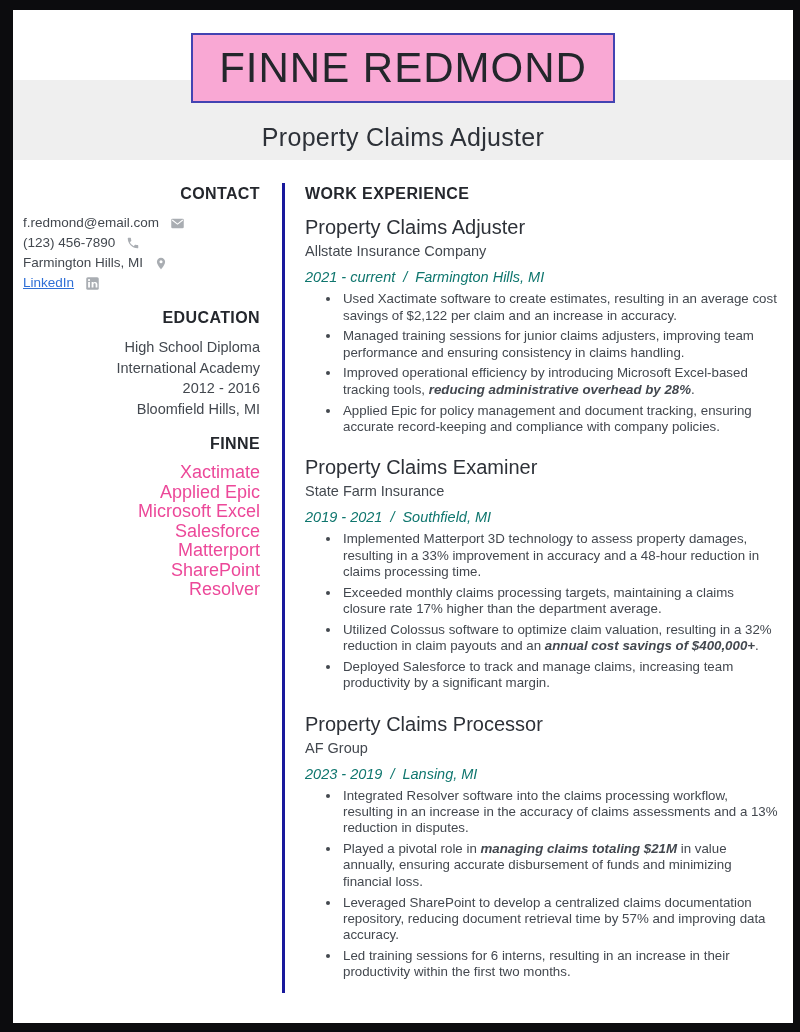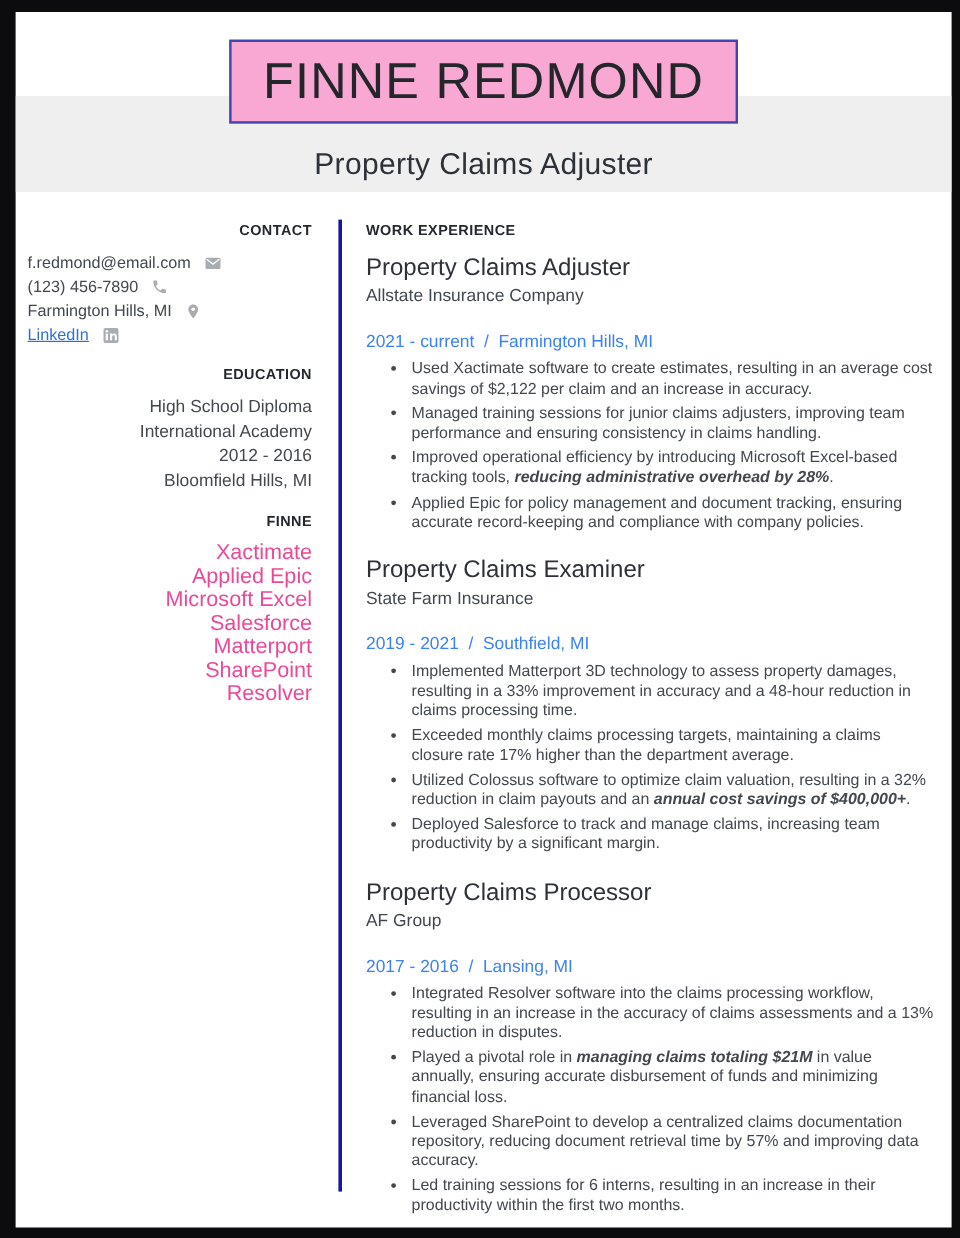--- a/index.html
+++ b/index.html
@@ -45,41 +45,41 @@
     text-align: right;
   }
   .vdivider {
     width: 3px; flex-shrink: 0;
     background: #18189c;
     margin-top: 23px; height: 810px;
   }
   .main { flex: 1; padding: 25px 14px 0 20px; }
 
   h2.sec {
-    font-size: 12px; font-weight: 700; color: #24272d;
+    font-size: 16px; font-weight: 700; color: #24272d;
     letter-spacing: 0.4px; margin-bottom: 9px;
   }
   .sidebar h2.sec { margin-bottom: 10px; }
   .sidebar section + section { margin-top: 16px; }
 
   .contact-row {
     display: flex; justify-content: flex-start; align-items: center;
     gap: 11px; font-size: 13.5px; color: #43484f; line-height: 20px;
   }
   .contact-row .ic { display: inline-flex; width: 15px; height: 15px; flex-shrink: 0; }
   a.link { color: #2f6fd6; text-decoration: underline; }
 
   .edu-line { font-size: 14.5px; color: #43484f; line-height: 20.5px; }
   .skill-line { font-size: 18px; color: #ec4899; line-height: 19.5px; }
 
   
   .job { margin-top: 13px; margin-bottom: 21px; }
   .job h3 { font-size: 20px; font-weight: 400; color: #2d3138; line-height: 1.15; }
   .job .company { font-size: 14.5px; color: #43484f; margin-top: 3px; line-height: 1.25; }
-  .job .meta { font-size: 14.5px; color: #3b82f6; margin-top: 20px; line-height: 1.25; }
+  .job .meta { font-size: 14.5px; color: #0f766e; margin-top: 8px; line-height: 1.25; font-style: italic; }
   .job .meta .sep { margin: 0 8px; }
   .job ul { margin-top: 5px; padding-left: 36px; }
   .job li {
     font-size: 13.3px; color: #43484f; line-height: 16.3px;
     margin-bottom: 4.5px; padding-left: 2px;
   }
   .job li .em { font-style: italic; font-weight: 700; }
 </style>
 </head>
 <body>
@@ -186,21 +186,21 @@
             <ul>
               <li><span>Implemented Matterport 3D technology to assess property damages, resulting in a 33% improvement in accuracy and a 48-hour reduction in claims processing time.</span></li>
               <li><span>Exceeded monthly claims processing targets, maintaining a claims closure rate 17% higher than the department average.</span></li>
               <li><span>Utilized Colossus software to optimize claim valuation, resulting in a 32% reduction in claim payouts and an </span><span class="em">annual cost savings of $400,000+</span><span>.</span></li>
               <li><span>Deployed Salesforce to track and manage claims, increasing team productivity by a significant margin.</span></li>
             </ul>
           </section>
           <section class="job">
             <h3>Property Claims Processor</h3>
             <div class="company">AF Group</div>
-            <div class="meta"><span>2017 - 2016</span><span class="sep">/</span><span>Lansing, MI</span></div>
+            <div class="meta"><span>2023 - 2019</span><span class="sep">/</span><span>Lansing, MI</span></div>
             <ul>
               <li><span>Integrated Resolver software into the claims processing workflow, resulting in an increase in the accuracy of claims assessments and a 13% reduction in disputes.</span></li>
               <li><span>Played a pivotal role in </span><span class="em">managing claims totaling $21M</span><span> in value annually, ensuring accurate disbursement of funds and minimizing financial loss.</span></li>
               <li><span>Leveraged SharePoint to develop a centralized claims documentation repository, reducing document retrieval time by 57% and improving data accuracy.</span></li>
               <li><span>Led training sessions for 6 interns, resulting in an increase in their productivity within the first two months.</span></li>
             </ul>
           </section>
         </div>
     </main>
 

